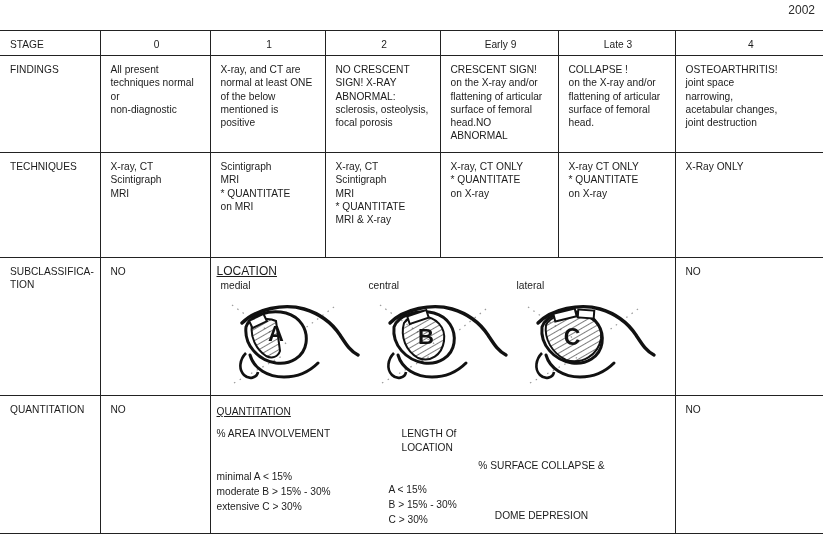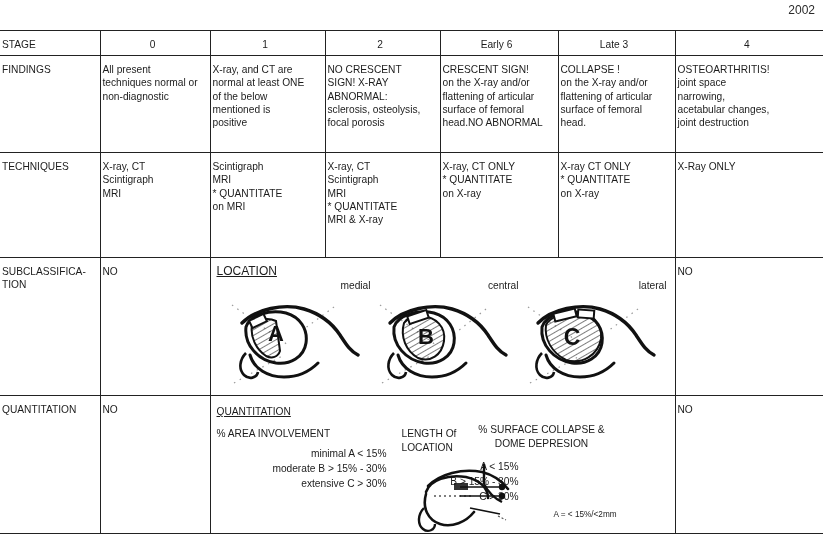--- a/index.html
+++ b/index.html
@@ -41,21 +41,21 @@
     border-collapse: collapse;
     table-layout: fixed;
     width: 823px;
     border-top: 1.3px solid #222;
     border-bottom: 1.3px solid #222;
   }
   #arco-table td {
     border-right: 1.3px solid #222;
     border-bottom: 1.3px solid #222;
     vertical-align: top;
-    padding: 7px 7px 4px 2px;
+    padding: 7px 7px 4px 10px;
     font-size: 10.2px;
     line-height: 13.2px;
     color: #1c1c1c;
   }
   #arco-table td:last-child { border-right: none; }
   #arco-table tr:last-child td { border-bottom: none; }
 
   .row-label { font-size: 10.2px; }
   .stage-head {
     text-align: center;
@@ -70,44 +70,45 @@
 
   
   .loc-panel { position: relative; height: 126px; }
   .loc-title {
     position: absolute; left: 0; top: 0;
     font-size: 12px;
     text-decoration: underline;
   }
   .hip-fig { position: absolute; top: 14px; width: 150px; }
   .hip-caption {
-    text-align: right;
+    text-align: left;
     font-size: 10.2px;
     margin-bottom: 1px;
   }
   .hip-svg { display: block; margin: 0 auto; }
 
   
   .quant-panel { position: relative; height: 124px; }
   .quant-title {
     font-size: 10.2px; text-decoration: underline;
     margin-bottom: 9px;
   }
   .quant-cols { position: relative; }
   .qcol-a { position: absolute; left: 0; top: 0; width: 170px; }
   .qcol-b { position: absolute; left: 172px; top: 0; width: 130px; }
   .qhdr { font-size: 10.2px; line-height: 13.2px; }
   .qhdr-ind { padding-left: 13px; }
-  .qlist { margin-top: 5px; text-align: right; }
+  .qlist { margin-top: 28px; }
   .qlist div { font-size: 10.2px; line-height: 15px; }
 
   .collapse-panel { position: absolute; left: 0; top: 0; width: 100%; }
   .collapse-title {
     font-size: 10.2px; line-height: 13.2px;
     text-align: center;
+    margin-top: 36px;
   }
   .collapse-fig { position: relative; margin-top: 6px; }
   .collapse-legend {
     position: absolute;
     left: 152px; top: 28px;
     font-size: 8.2px;
     line-height: 12.5px;
     white-space: pre;
   }
 </style>
@@ -128,21 +129,21 @@
       <col style="width:117px">
     <col style="width:148px">
   </colgroup>
 
   <tbody>
       <tr>
     <td class="stage-head-label">STAGE</td>
     <td class="stage-head">0</td>
     <td class="stage-head">1</td>
     <td class="stage-head">2</td>
-    <td class="stage-head">Early 6</td>
+    <td class="stage-head">Early 9</td>
     <td class="stage-head">Late 3</td>
     <td class="stage-head">4</td>
   </tr>
 
   <tr>
     <td class="row-label">FINDINGS</td>
     <td class="pre" style="white-space:pre-line;height:97px">All present
 techniques normal or
 non-diagnostic</td>
     <td style="white-space:pre-line">X-ray, and CT are

